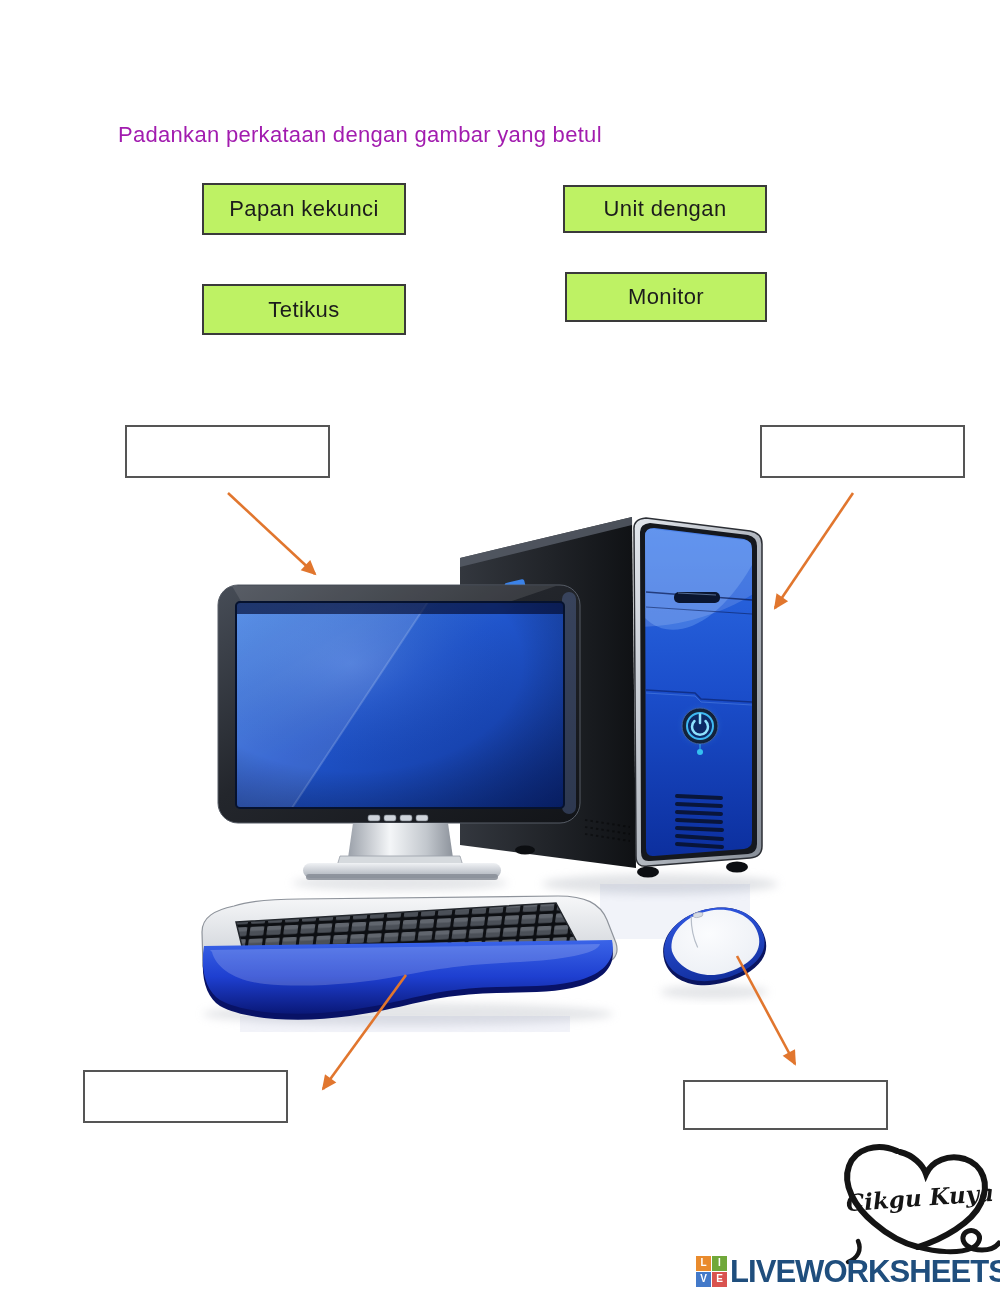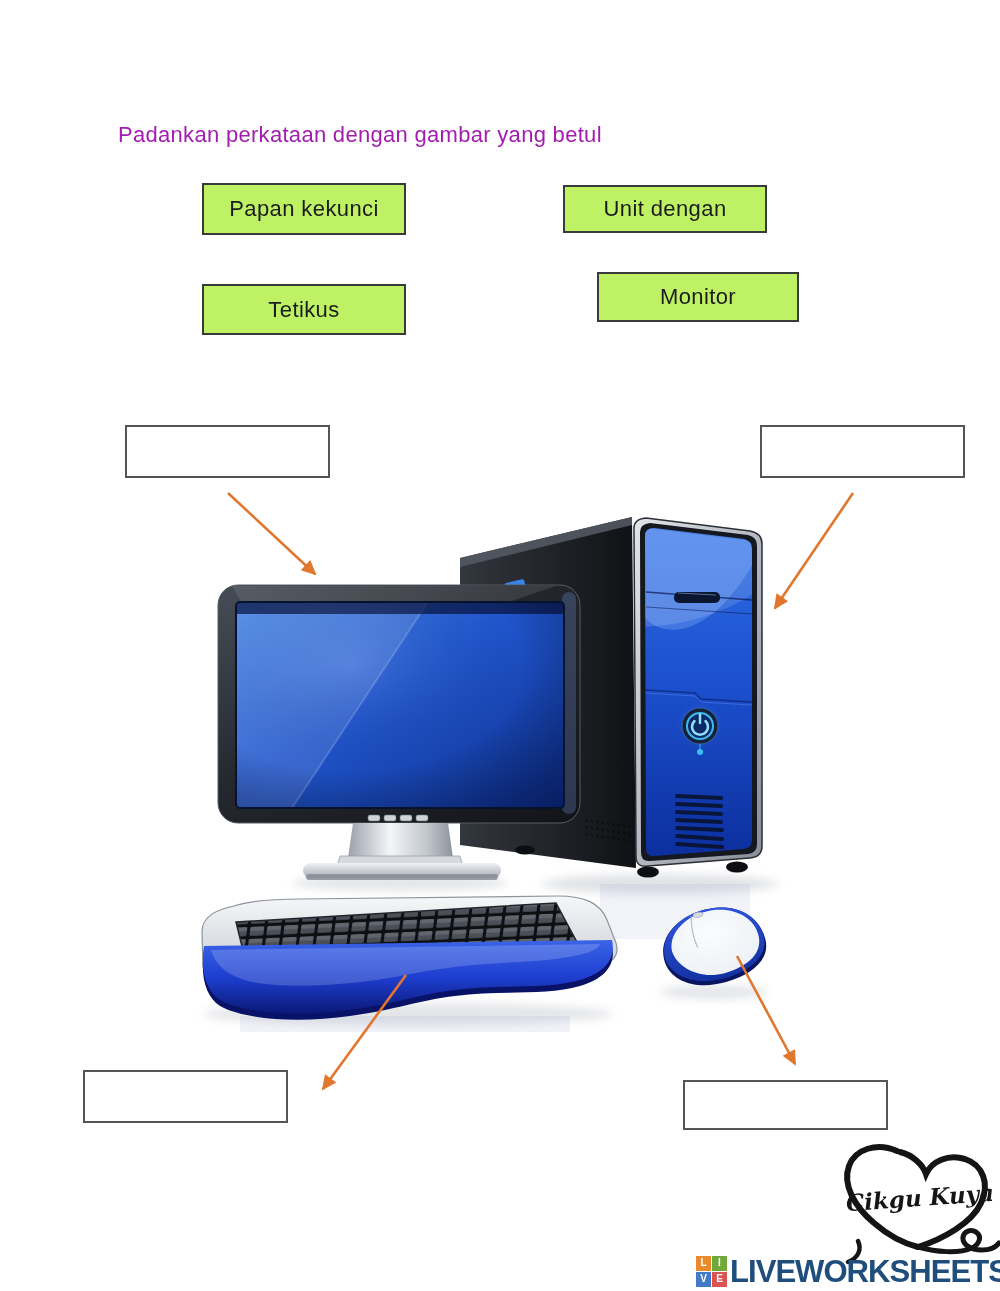--- a/index.html
+++ b/index.html
@@ -15,21 +15,21 @@
     position:absolute;display:flex;align-items:center;justify-content:center;
     background:#bef264;border:2px solid #3a3a3a;font-size:22px;color:#1c1c1c;
     letter-spacing:.4px;
   }
   .abox{
     position:absolute;background:#fff;border:2px solid #555555;
   }
   #wb1{left:202px;top:183px;width:200px;height:48px;}
   #wb2{left:563px;top:185px;width:200px;height:44px;}
   #wb3{left:202px;top:271px;width:200px;height:47px;margin-top:13px;}
-  #wb4{left:565px;top:272px;width:198px;height:46px;margin-left:32px;}
+  #wb4{left:565px;top:272px;width:198px;height:46px;}
   #ab1{left:125px;top:425px;width:201px;height:49px;}
   #ab2{left:760px;top:425px;width:201px;height:49px;}
   #ab3{left:83px;top:1070px;width:201px;height:49px;}
   #ab4{left:683px;top:1080px;width:201px;height:46px;}
   #computer{position:absolute;left:190px;top:508px;}
   #arrows{position:absolute;left:0;top:0;pointer-events:none;}
   #authorlogo{position:absolute;left:830px;top:1138px;pointer-events:none;}
   .lw{
     position:absolute;left:696px;top:1254px;height:34px;
     display:flex;align-items:center;

